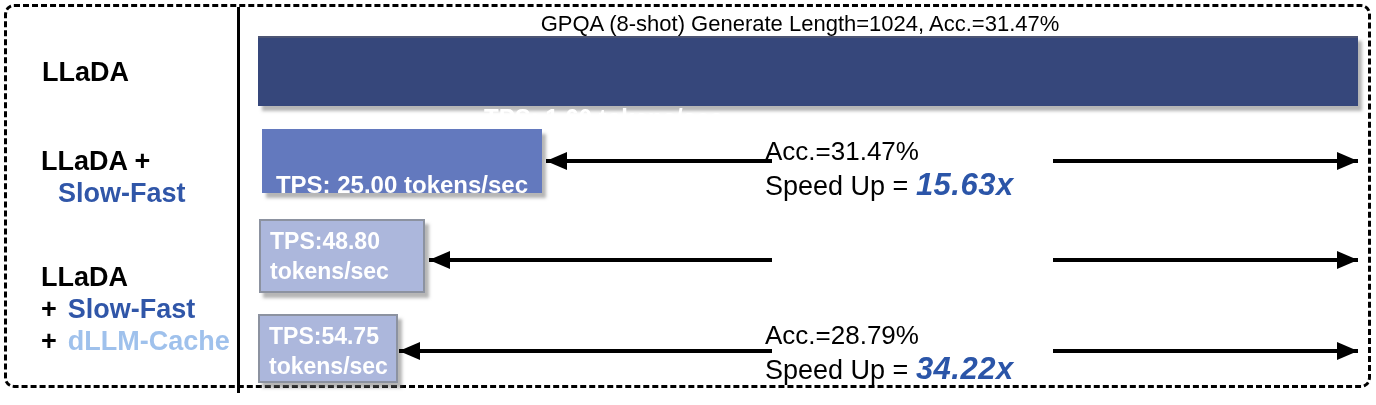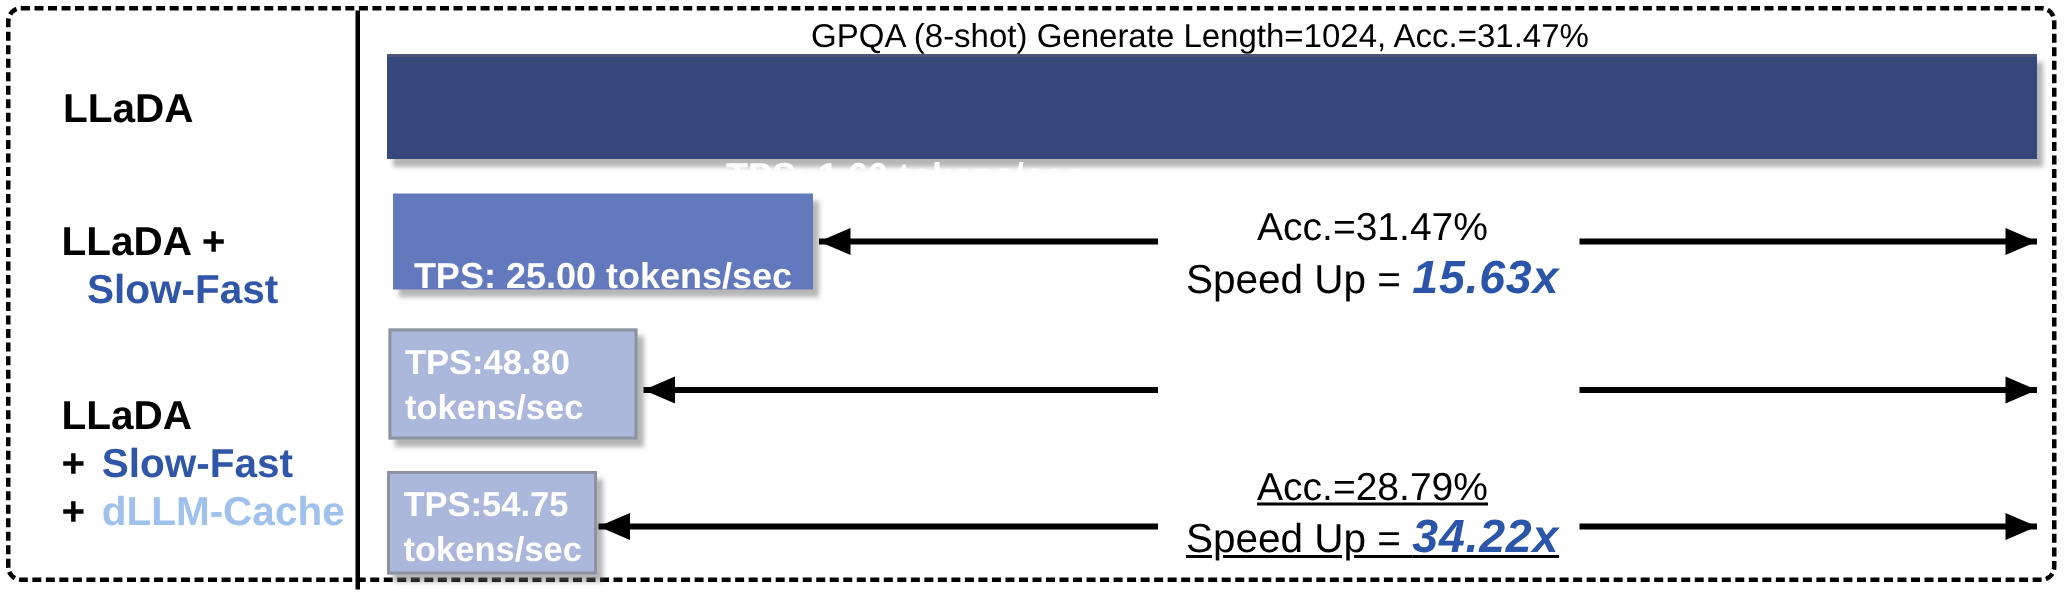--- a/index.html
+++ b/index.html
@@ -34,22 +34,22 @@
   .hline.ah-right::after{content:"";position:absolute;right:0;top:50%;transform:translateY(-50%);
         border-top:9px solid transparent;border-bottom:9px solid transparent;border-left:21px solid #000;}
   #al2{left:546px;top:159px;width:226px;}
   #ar2{left:1053px;top:159px;width:305px;}
   #al3{left:429px;top:258px;width:343px;}
   #ar3{left:1053px;top:258px;width:305px;}
   #al4{left:399px;top:349px;width:373px;}
   #ar4{left:1053px;top:349px;width:305px;}
 
   
-  .metric{position:absolute;left:765px;width:300px;text-align:center;white-space:nowrap;}
-  #m2{top:136px;} #m3{top:219px;} #m4{top:309px;text-decoration:underline;}
+  .metric{position:absolute;left:765px;width:300px;text-align:left;white-space:nowrap;}
+  #m2{top:136px;} #m3{top:219px;} #m4{top:320px;}
   .acc{font-size:26px;line-height:30px;}
   .su{font-size:27px;line-height:36px;margin-top:1px;}
   .su-val{font-size:31px;font-weight:bold;font-style:italic;color:#2B55A8;letter-spacing:0.5px;}
 
   
   .label{position:absolute;font-weight:bold;font-size:27px;line-height:32px;white-space:nowrap;}
   #label1{left:42px;top:56px;}
   #label2{left:41px;top:145px;}
   #label2 .indent{padding-left:17px;}
   #label3{left:41px;top:261px;}

